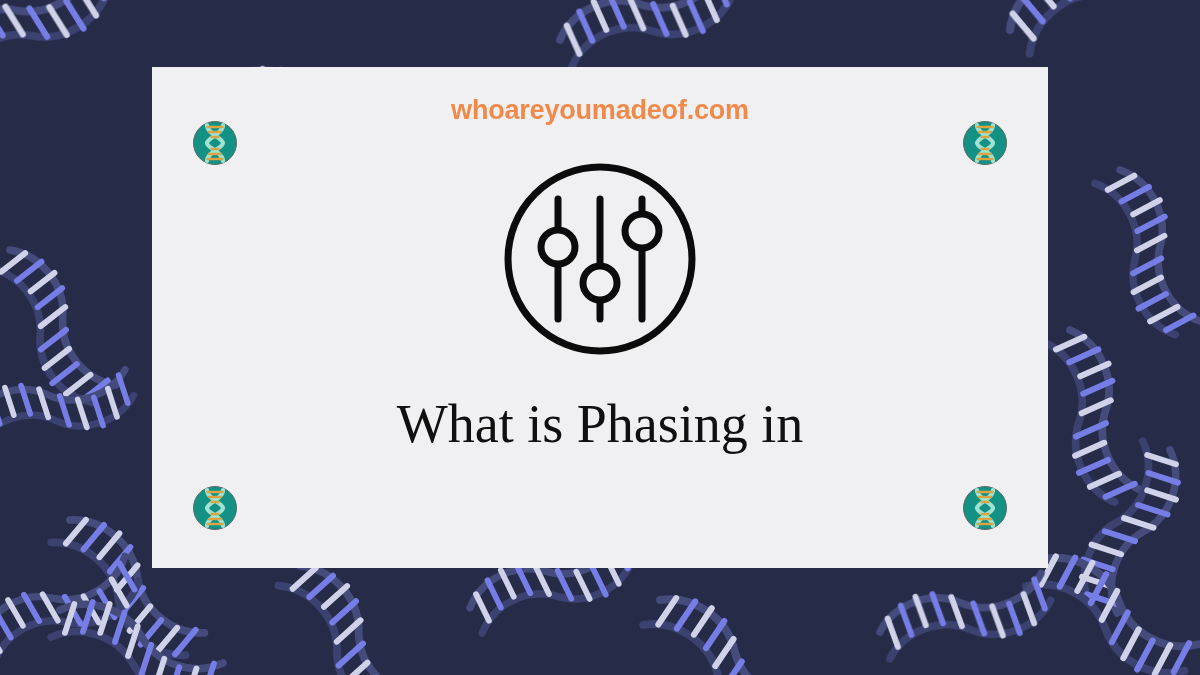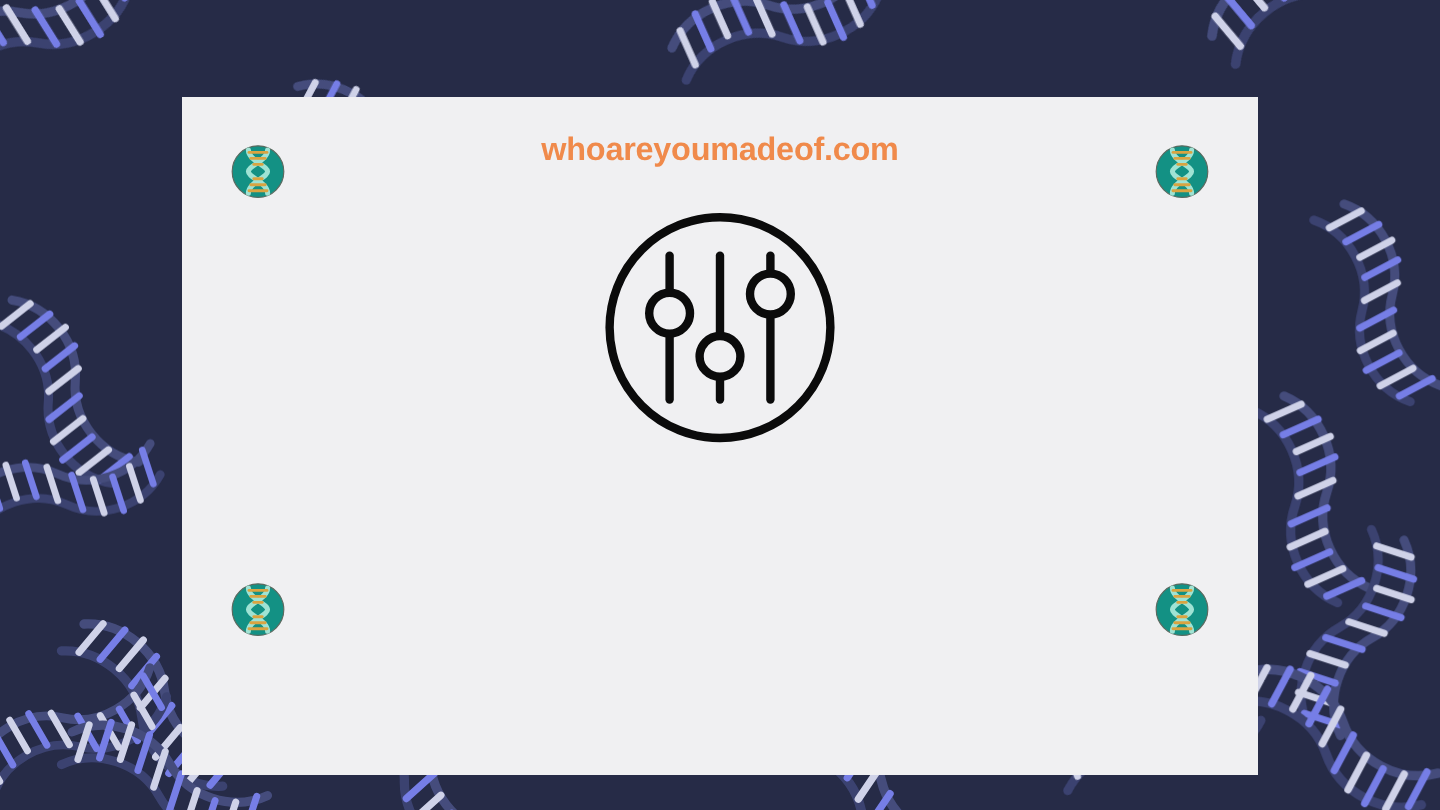--- a/index.html
+++ b/index.html
@@ -27,23 +27,23 @@
     position: absolute;
     inset: 0;
     width: 1200px;
     height: 675px;
   }
 
   
   #card {
     position: absolute;
     left: 152px;
-    top: 81px;
+    top: 67px;
     width: 896px;
-    height: 565px;
+    height: 501px;
     background: #f0f0f2;
     box-sizing: border-box;
     z-index: 5;
   }
 
   
   #site-url {
     position: absolute;
     left: 0;
     right: 0;
@@ -162,20 +162,21 @@
 
         <line x1="100" y1="40" x2="100" y2="160" stroke="#0b0b0b" stroke-width="7" stroke-linecap="round"></line>
         <circle cx="100" cy="124" r="17" fill="#f0f0f2" stroke="#0b0b0b" stroke-width="7"></circle>
 
         <line x1="142" y1="40" x2="142" y2="160" stroke="#0b0b0b" stroke-width="7" stroke-linecap="round"></line>
         <circle cx="142" cy="72" r="17" fill="#f0f0f2" stroke="#0b0b0b" stroke-width="7"></circle>
       </svg>
     </div>
 
     <h1 id="title">
+      <span class="line">What is Phasing in</span>
     </h1>
   </div>
 
   <svg id="badge-tl" class="badge" viewBox="0 0 46 46" xmlns="http://www.w3.org/2000/svg">
     <circle cx="23" cy="23" r="21.5" fill="#139184" stroke="#5a6a60" stroke-width="1"></circle>
     <path d="M15,5 C15,14 31,18 31,23 C31,28 15,32 15,41" fill="none" stroke="#9fe3d4" stroke-width="4.2" stroke-linecap="round"></path>
     <path d="M31,5 C31,14 15,18 15,23 C15,28 31,32 31,41" fill="none" stroke="#9fe3d4" stroke-width="4.2" stroke-linecap="round"></path>
     <g stroke="#d9a441" stroke-width="2.4" stroke-linecap="round">
       <line x1="15.5" y1="7" x2="30.5" y2="7"></line>
       <line x1="17" y1="12" x2="29" y2="12"></line>

